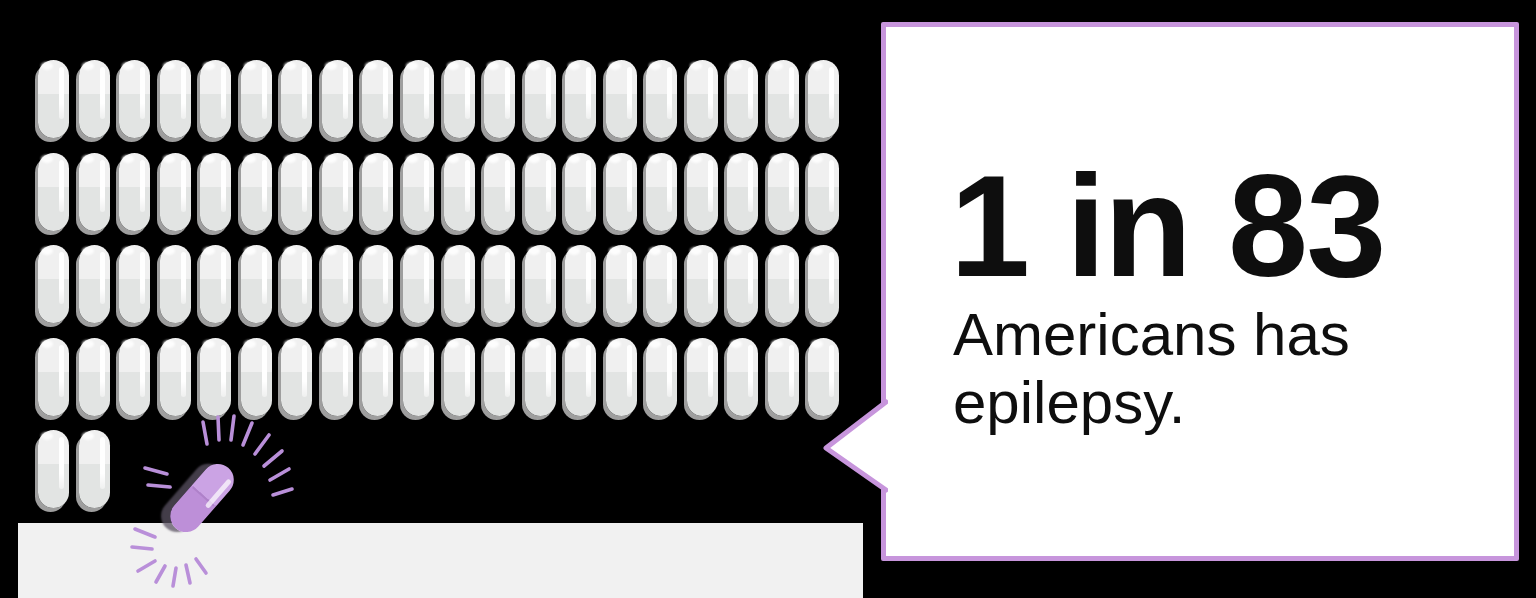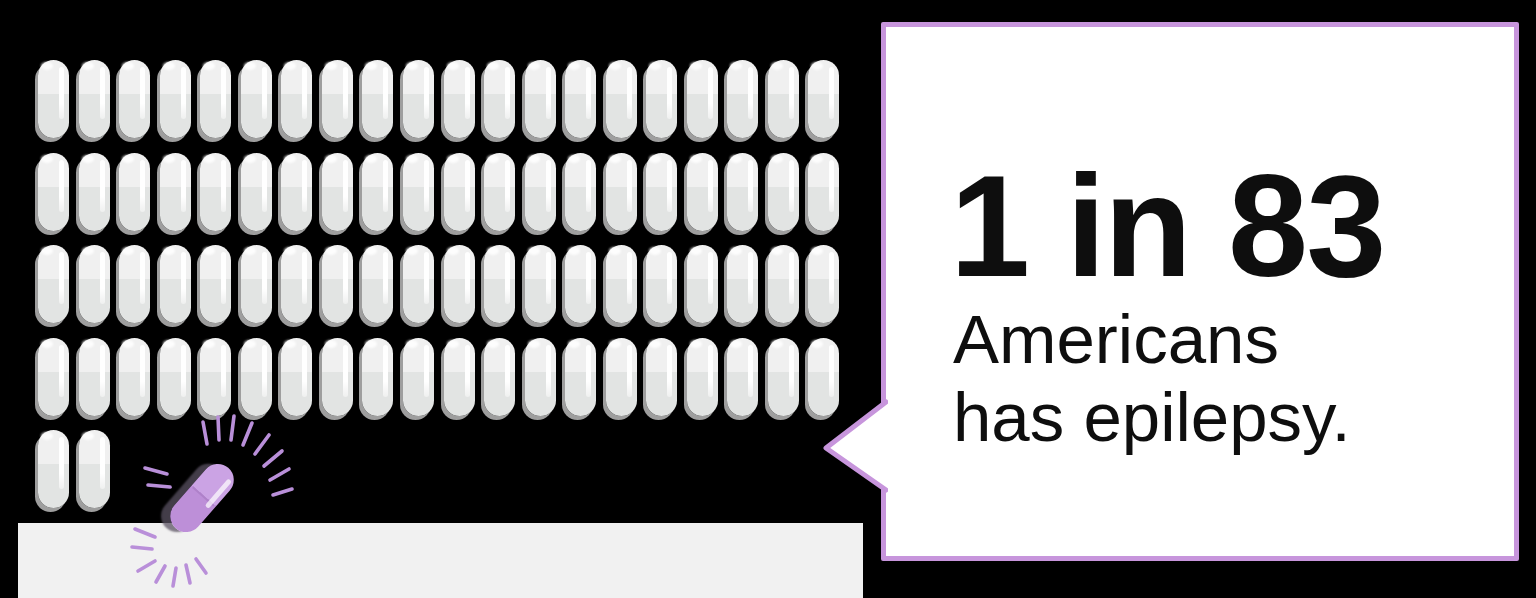--- a/index.html
+++ b/index.html
@@ -126,21 +126,21 @@
     font-weight:700;
     letter-spacing:-2px;
     line-height:1;
     color:var(--text);
     white-space:nowrap;
   }
   .stat-desc{
     position:absolute;
     left:67px;top:274px;
     width:450px;
-    font-size:69px;
+    font-size:60px;
     font-weight:400;
     line-height:1.13;
     color:var(--text);
   }
 </style>
 </head>
 <body>
 
 <div class="canvas">
 

